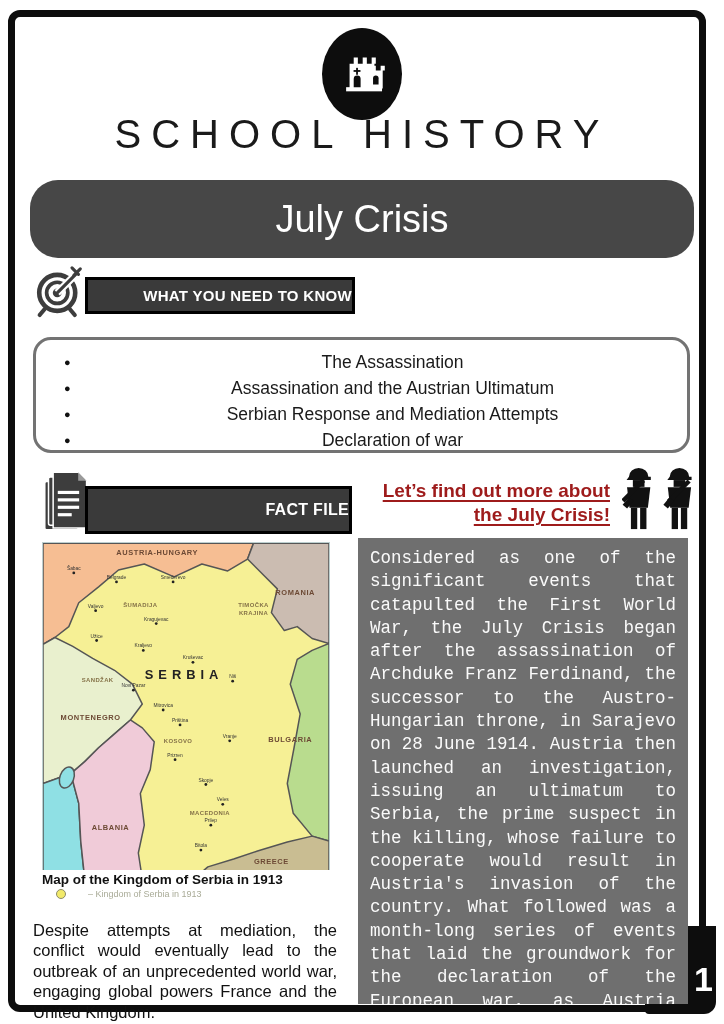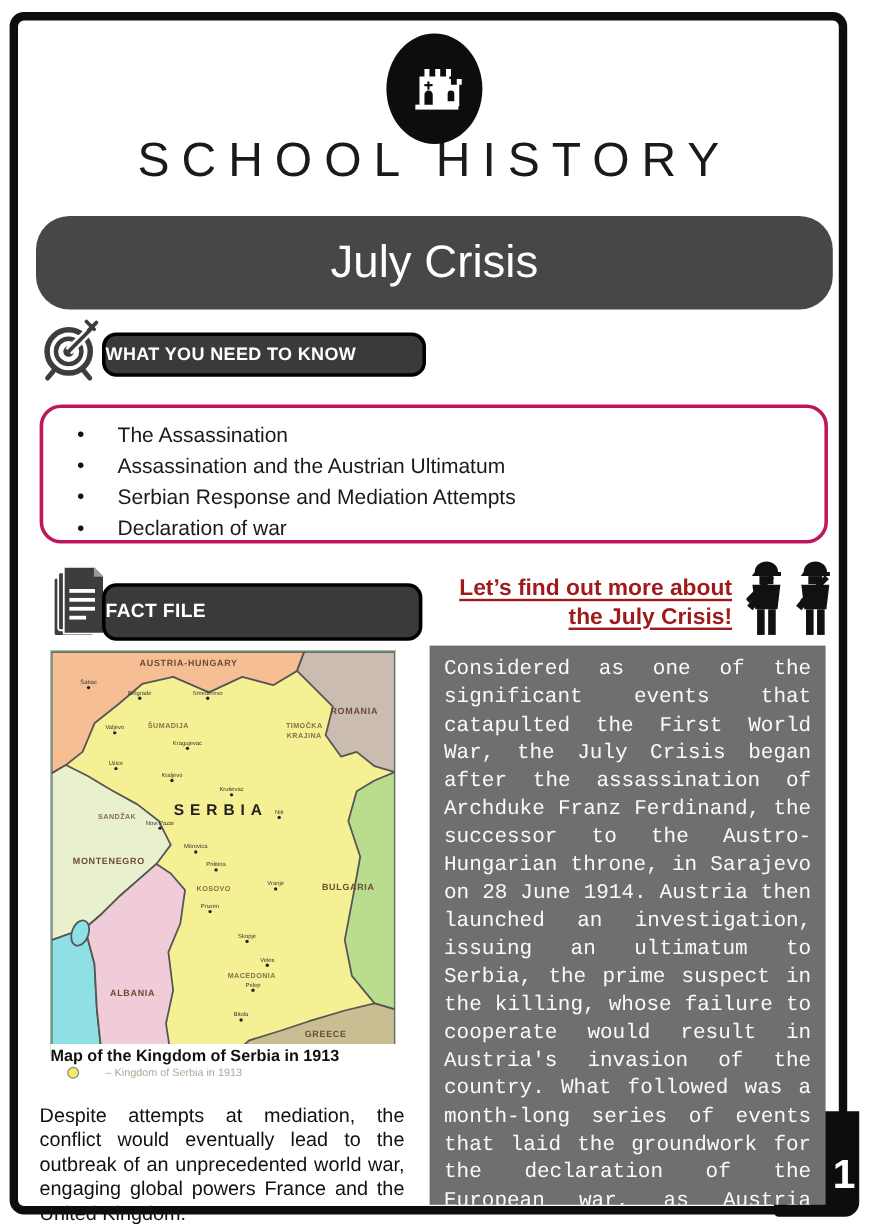--- a/index.html
+++ b/index.html
@@ -10,30 +10,30 @@
     border:7px solid #0d0d0d;border-radius:12px;box-sizing:border-box;z-index:1;}
 
   .logo{position:absolute;left:322px;top:28px;width:80px;height:92px;background:#0d0d0d;
     border-radius:50%;z-index:2;display:flex;align-items:center;justify-content:center;}
   .brand{position:absolute;left:0;top:112px;width:724px;text-align:center;z-index:2;
     font-size:40px;letter-spacing:10px;color:#1a1a1a;font-weight:400;}
 
   .title-banner{position:absolute;left:30px;top:180px;width:664px;height:78px;border-radius:28px;
     z-index:2;display:flex;align-items:center;justify-content:center;color:#fff;font-size:38px;}
 
-  .section-btn{position:absolute;background:#3a3a3a;border:3px solid #000;border-radius:12px;
+  .section-btn{position:absolute;background:#3a3a3a;border:3px solid #000;border-radius:0;
     color:#fff;font-weight:bold;display:flex;align-items:center;z-index:3;box-sizing:border-box;
-    letter-spacing:.3px;}
+    padding-left:18px;letter-spacing:.3px;justify-content:flex-end;}
   .btn-know{left:85px;top:277px;width:270px;height:37px;font-size:15px;}
   .btn-fact{left:85px;top:486px;width:267px;height:48px;font-size:16px;}
 
   .icon-abs{position:absolute;z-index:3;}
 
   .know-box{position:absolute;left:33px;top:337px;width:657px;height:116px;z-index:2;
-    border:3px solid #be185d;border-radius:18px;box-sizing:border-box;}
+    border:3px solid #737373;border-radius:18px;box-sizing:border-box;text-align:center;}
   .know-box ul{margin:9px 0 0 0;padding:0 0 0 62px;list-style:none;}
   .know-box li{position:relative;font-size:17.5px;line-height:26px;color:#1a1a1a;}
   .know-box li::before{content:"●";position:absolute;left:-34px;top:0;font-size:11px;color:#111;}
 
   .cta{position:absolute;left:356px;top:479px;width:254px;text-align:right;z-index:3;
     font-weight:bold;font-size:19px;line-height:24px;cursor:pointer;}
   .cta div{text-decoration:underline;text-decoration-thickness:2px;text-underline-offset:3px;}
 
   .map-wrap{position:absolute;left:42px;top:542px;width:288px;height:338px;z-index:2;
     border:1px solid #bccfcf;box-sizing:border-box;background:#15803d;}

